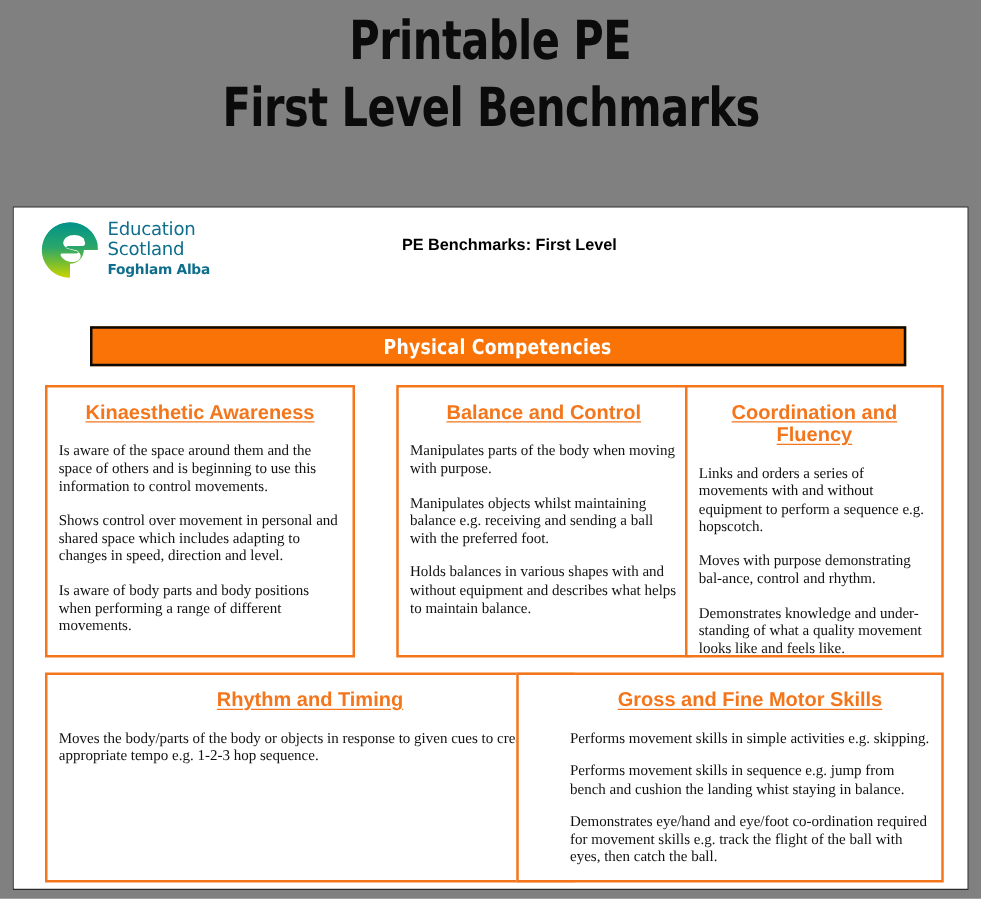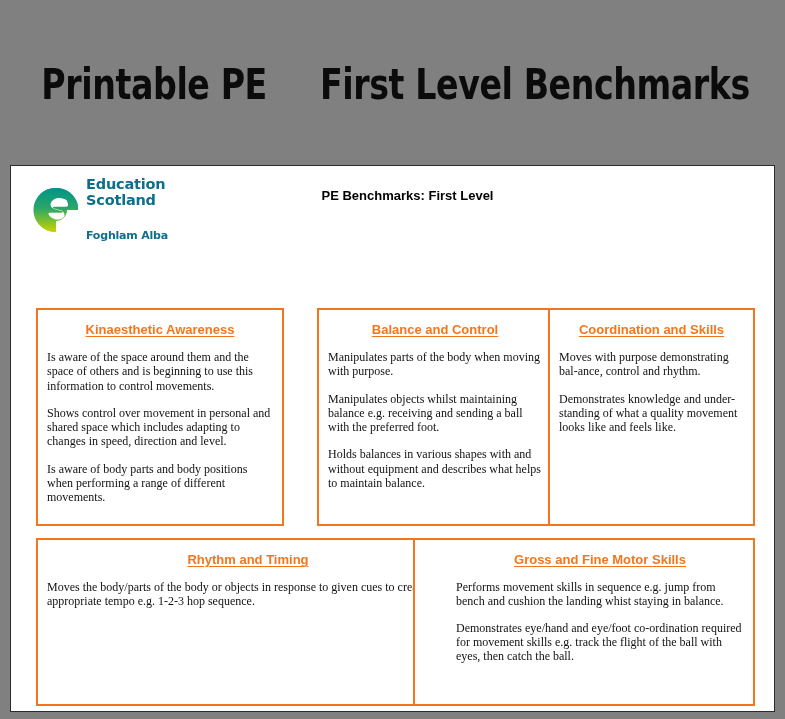--- a/index.html
+++ b/index.html
@@ -12,23 +12,23 @@
     background: #808080;
     font-family: "Liberation Sans", sans-serif;
     overflow: hidden;
   }
 
   
   #top-banner {
     height: 161px;
     background: #808080;
     display: flex;
-    flex-direction: row;
+    flex-direction: column;
     align-items: center;
-    justify-content: flex-end;
+    justify-content: flex-start;
     box-sizing: border-box;
     padding-top: 6px;
   }
   .banner-line {
     color: #0b0b0b;
     font-family: "Liberation Sans Narrow", "DejaVu Sans Condensed", "Liberation Sans", sans-serif;
     font-weight: bold;
     font-size: 43px;
     line-height: 54px;
     letter-spacing: -0.5px;
@@ -67,34 +67,33 @@
     flex: 0 0 auto;
   }
   #logo-text {
     margin-left: 7px;
     line-height: 1;
   }
   .logo-word {
     display: block;
     color: #0e6e8c;
     font-family: "DejaVu Sans", sans-serif;
-    font-weight: bold;
+    font-weight: normal;
     font-size: 14.5px;
     line-height: 16px;
     letter-spacing: -0.2px;
   }
   .logo-gaelic {
     display: block;
     color: #0e6e8c;
     font-family: "DejaVu Sans", sans-serif;
     font-weight: bold;
     font-size: 11px;
     line-height: 15px;
     letter-spacing: -0.2px;
-    margin-top: 20px;
   }
   #doc-title {
     position: absolute;
     left: 0;
     right: 0;
     top: 22px;
     text-align: center;
     color: #000000;
     font-family: "Liberation Sans", sans-serif;
     font-weight: bold;
@@ -131,21 +130,21 @@
     background: #ffffff;
     border: 2px solid #f4761c;
     box-sizing: border-box;
     padding: 10px 9px 8px 9px;
   }
   .card-title {
     text-align: center;
     color: #f4761c;
     font-family: "Liberation Sans", sans-serif;
     font-weight: bold;
-    font-size: 13px;
+    font-size: 16px;
     text-decoration: underline;
     text-underline-offset: 2px;
     margin: 2px 0 13px 0;
   }
   .card-body p {
     color: #111111;
     font-family: Liberation Serif, serif;
     font-size: 12px;
     line-height: 14.3px;
     margin: 0 0 13px 0;
@@ -198,55 +197,60 @@
       <div id="logo-text">
         <span class="logo-word">Education</span>
         <span class="logo-word">Scotland</span>
         <span class="logo-gaelic">Foghlam Alba</span>
       </div>
     </div>
 
     <div id="doc-title">PE Benchmarks: First Level</div>
   </div>
 
+  <div id="section-banner">
+    <span id="section-banner-label">Physical Competencies</span>
+  </div>
 
   <div class="card" id="card-kinaesthetic">
     <div class="card-title">Kinaesthetic Awareness</div>
     <div class="card-body">
       <p>Is aware of the space around them and the space of others and is beginning to use this information to control movements.</p>
       <p>Shows control over movement in personal and shared space which includes adapting to changes in speed, direction and level.</p>
       <p>Is aware of body parts and body positions when performing a range of different movements.</p>
     </div>
   </div>
 
   <div class="card" id="card-balance">
     <div class="card-title">Balance and Control</div>
     <div class="card-body">
       <p>Manipulates parts of the body when moving with purpose.</p>
       <p>Manipulates objects whilst maintaining balance e.g. receiving and sending a ball with the preferred foot.</p>
       <p>Holds balances in various shapes with and without equipment and describes what helps to maintain balance.</p>
     </div>
   </div>
 
   <div class="card" id="card-coordination">
-    <div class="card-title">Coordination and Skills</div>
-    <div class="card-body">
+    <div class="card-title">Coordination and Fluency</div>
+    <div class="card-body">
+      <p>Links and orders a series of movements with and without equipment to perform a sequence e.g. hopscotch.</p>
       <p>Moves with purpose demonstrating bal-ance, control and rhythm.</p>
       <p>Demonstrates knowledge and under-standing of what a quality movement looks like and feels like.</p>
     </div>
   </div>
 
   <div class="card" id="card-rhythm">
     <div class="card-title">Rhythm and Timing</div>
     <div class="card-body">
       <p>Moves the body/parts of the body or objects in response to given cues to create an appropriate tempo e.g. 1-2-3 hop sequence.</p>
     </div>
   </div>
 
   <div class="card" id="card-motor">
     <div class="card-title">Gross and Fine Motor Skills</div>
     <div class="card-body">
+      <p>Performs movement skills in simple activities e.g. skipping.</p>
       <p>Performs movement skills in sequence e.g. jump from bench and cushion the landing whist staying in balance.</p>
       <p>Demonstrates eye/hand and eye/foot co-ordination required for movement skills e.g. track the flight of the ball with eyes, then catch the ball.</p>
     </div>
   </div>
 
 </div>
 
 </body></html>

